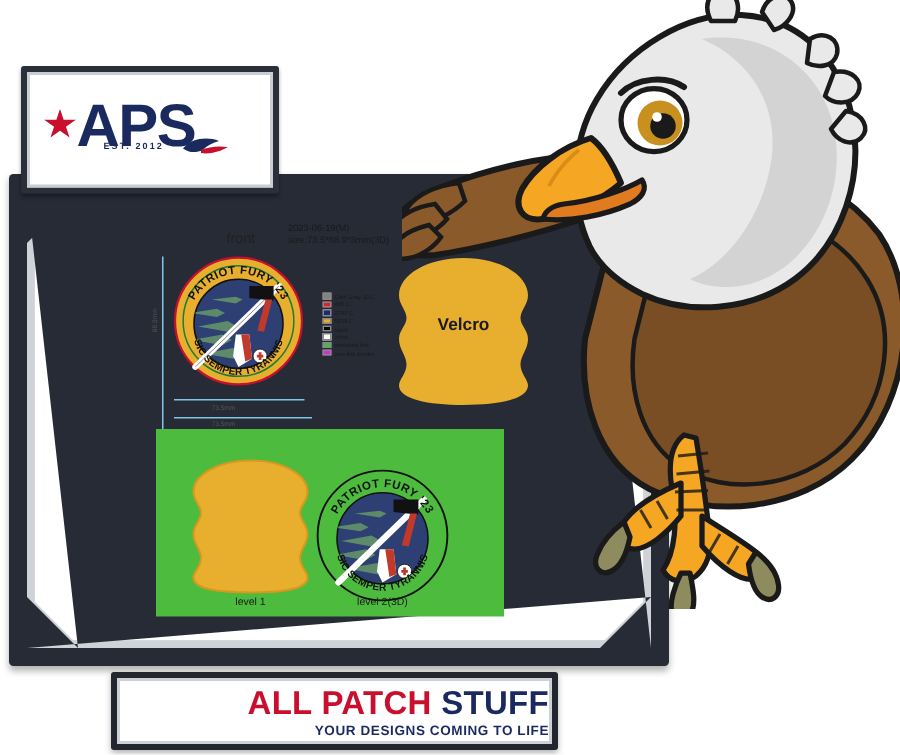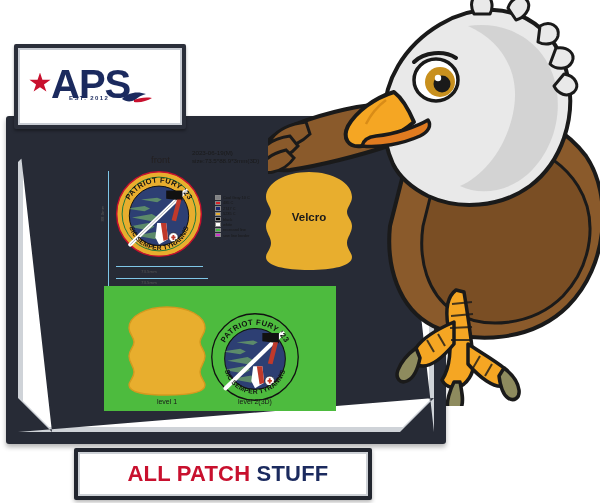--- a/index.html
+++ b/index.html
@@ -135,21 +135,21 @@
   
   #banner-outer{
     position:absolute;left:74px;top:448px;width:298px;height:52px;
     background:#22262f;border-radius:2px;z-index:7;
     box-shadow:0 2px 4px rgba(0,0,0,.3);
     padding:4px;box-sizing:border-box;
   }
   #banner-inner{
     width:100%;height:100%;background:#ffffff;
     border:2px solid #cdd1d6;box-sizing:border-box;
-    display:flex;flex-direction:column;align-items:center;justify-content:center;padding-left:10px;
+    display:flex;flex-direction:column;align-items:flex-end;justify-content:center;padding-left:10px;
   }
   #banner-main{font-size:22px;font-weight:bold;letter-spacing:.2px;line-height:24px;}
   #banner-main .red{color:#c8102e;}
   #banner-main .navy{color:#1b2a5e;}
   #banner-sub{font-size:9px;font-weight:bold;color:#1b2a5e;letter-spacing:.4px;margin-top:1px;}
 
   
   #eagle{position:absolute;left:268px;top:-4px;width:340px;height:410px;z-index:9;pointer-events:none;}
 </style>
 </head>
@@ -320,20 +320,21 @@
   </div>
 </div>
 
 <div id="banner-outer">
   <div id="banner-inner">
     <div id="banner-main">
       <span class="red">ALL</span>
       <span class="red">PATCH</span>
       <span class="navy">STUFF</span>
     </div>
+    <div id="banner-sub">YOUR DESIGNS COMING TO LIFE</div>
   </div>
 </div>
 
 <svg id="eagle" viewBox="0 0 340 410">
 
   <path d="M150,120 C205,100 280,110 318,160 C345,200 340,270 300,310
            C265,345 205,350 165,330 C130,312 118,270 122,230 Z" fill="#8a5a2b" stroke="#1a1a1a" stroke-width="4"></path>
   <path d="M175,150 C230,135 285,150 310,190 C330,222 325,268 295,300
            C265,330 215,335 185,315 C160,298 150,265 155,230 Z" fill="#7a4e24" stroke="#1a1a1a" stroke-width="3"></path>
 

